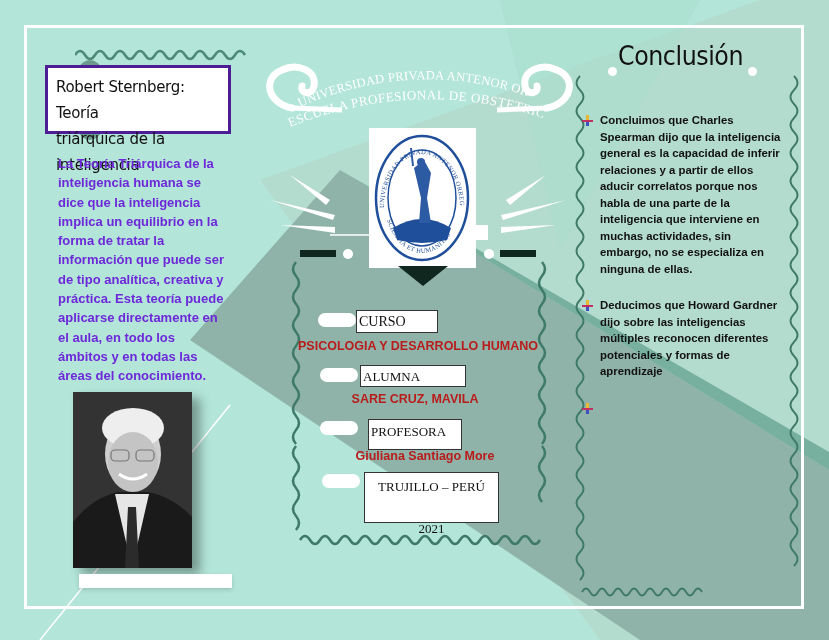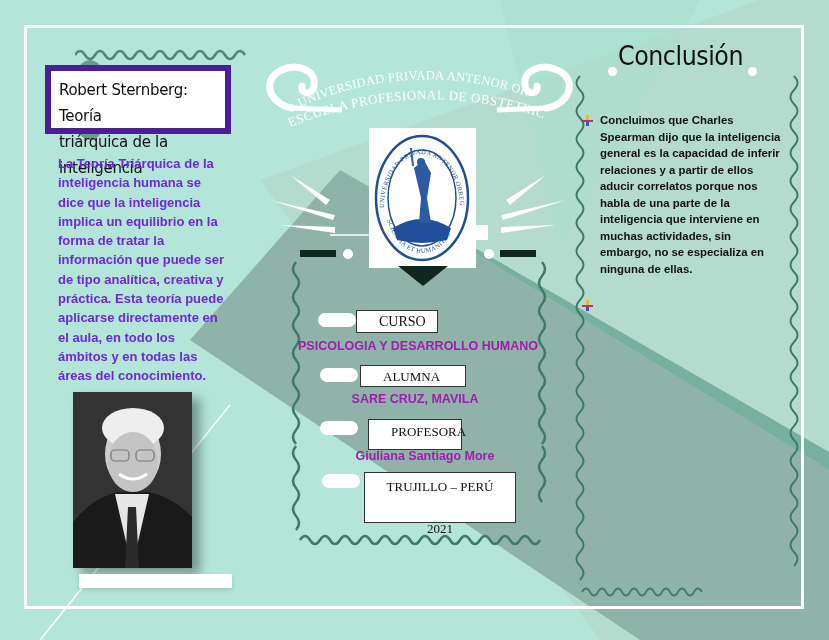--- a/index.html
+++ b/index.html
@@ -8,21 +8,21 @@
     background:#b3e6d8;
     font-family:"Liberation Sans", sans-serif;
   }
   .bg-svg { position:absolute; left:0; top:0; width:829px; height:640px; }
   .frame {
     position:absolute; left:24px; top:25px; width:780px; height:584px;
     border:3px solid #ffffff; box-sizing:border-box;
   }
   .title-box {
     position:absolute; left:45px; top:65px; width:186px; height:69px;
-    background:#ffffff; border:6px solid #4c1d95; box-sizing:border-box;
+    background:#ffffff; border:3px solid #4c1d95; box-sizing:border-box;
     padding:6px 8px; font-family:"DejaVu Sans", sans-serif; font-size:15px;
     line-height:26px; color:#111; font-weight:normal; letter-spacing:-0.3px;
   }
   .intro {
     position:absolute; left:58px; top:154px; width:170px;
     font-weight:bold; font-size:13px; line-height:19.3px; color:#6d28d9;
   }
   .photo {
     position:absolute; left:73px; top:392px; width:119px; height:176px;
     background:#222; box-shadow:8px 6px 10px rgba(0,0,0,0.35);
@@ -34,27 +34,27 @@
   }
   .uni-header {
     position:absolute; left:260px; top:60px; width:300px; height:80px;
   }
   .seal {
     position:absolute; left:369px; top:128px; width:107px; height:140px;
     background:#ffffff;
   }
   .label-box {
     position:absolute; background:#fff; border:1px solid #333; box-sizing:border-box;
-    font-family:"Liberation Serif", serif; font-size:14px; color:#111; padding-left:22px;
+    font-family:"Liberation Serif", serif; font-size:14px; color:#111; padding-left:2px;
   }
   .pill {
     position:absolute; background:#fff; border-radius:10px; height:14px;
   }
   .center-value {
-    position:absolute; font-weight:bold; font-size:12.5px; color:#a21caf; text-align:center;
+    position:absolute; font-weight:bold; font-size:12.5px; color:#b91c1c; text-align:center;
     white-space:nowrap;
   }
   .conc-title {
     position:absolute; left:618px; top:40px; font-family:"DejaVu Sans", sans-serif;
     font-size:27px; font-weight:normal; color:#111; letter-spacing:-0.5px;
     transform:scaleX(0.88); transform-origin:left;
   }
   .conc-list {
     position:absolute; left:582px; top:92px; width:200px; margin:0; padding:0; list-style:none;
   }
@@ -189,21 +189,21 @@
 
 <div class="pill" style="left:320px;top:368px;width:38px;"></div>
 <div class="label-box" style="left:360px;top:365px;width:106px;height:22px;line-height:21px;font-size:13px;">ALUMNA</div>
 <div class="center-value" style="left:300px;top:392px;width:230px;">SARE CRUZ, MAVILA</div>
 
 <div class="pill" style="left:320px;top:421px;width:38px;"></div>
 <div class="label-box" style="left:368px;top:419px;width:94px;height:31px;line-height:24px;font-size:13px;">PROFESORA</div>
 <div class="center-value" style="left:310px;top:449px;width:230px;text-align:center;">Giuliana Santiago More</div>
 
 <div class="pill" style="left:322px;top:474px;width:38px;"></div>
-<div class="label-box" style="left:364px;top:472px;width:152px;height:51px;text-align:center;padding-left:0;font-size:13px;">
+<div class="label-box" style="left:364px;top:472px;width:135px;height:51px;text-align:center;padding-left:0;font-size:13px;">
   <div style="margin-top:6px;">TRUJILLO – PERÚ</div>
   <div style="margin-top:26px;">2021</div>
 </div>
 
 <div class="conc-title">Conclusión</div>
 <div class="dot" style="left:608px;top:67px;width:9px;height:9px;"></div>
 <div class="dot" style="left:748px;top:67px;width:9px;height:9px;"></div>
 
 <svg style="position:absolute;left:570px;top:72px;" width="20" height="540">
   <path d="M10,4 q-7,7 0,14 t0,14 t0,14 t0,14 t0,14 t0,14 t0,14 t0,14 t0,14 t0,14 t0,14 t0,14 t0,14 t0,14 t0,14 t0,14 t0,14 t0,14 t0,14 t0,14 t0,14 t0,14 t0,14 t0,14 t0,14 t0,14 t0,14 t0,14 t0,14 t0,14 t0,14 t0,14 t0,14 t0,14 t0,14 t0,14" stroke="#3f7a68" stroke-width="1.8" fill="none"></path>
@@ -230,20 +230,21 @@
         <rect x="0" y="5" width="11" height="2" fill="#c03060"></rect>
         <rect x="4" y="7" width="3" height="4" fill="#4050c0"></rect>
     </svg>
   </li>
   <li class="conc-item tight">
     <svg class="bullet-icon" viewBox="0 0 11 11">
       <rect x="4" y="0" width="3" height="5" fill="#e8b830"></rect>
         <rect x="0" y="5" width="11" height="2" fill="#c03060"></rect>
         <rect x="4" y="7" width="3" height="4" fill="#4050c0"></rect>
     </svg>
+    <span>Deducimos que Howard Gardner dijo sobre las inteligencias múltiples reconocen diferentes potenciales y formas de aprendizaje</span>
   </li>
   <li class="conc-item">
     <svg class="bullet-icon" viewBox="0 0 11 11">
       <rect x="4" y="0" width="3" height="5" fill="#e8b830"></rect>
         <rect x="0" y="5" width="11" height="2" fill="#c03060"></rect>
         <rect x="4" y="7" width="3" height="4" fill="#4050c0"></rect>
     </svg>
   </li>
 </ul>
 

